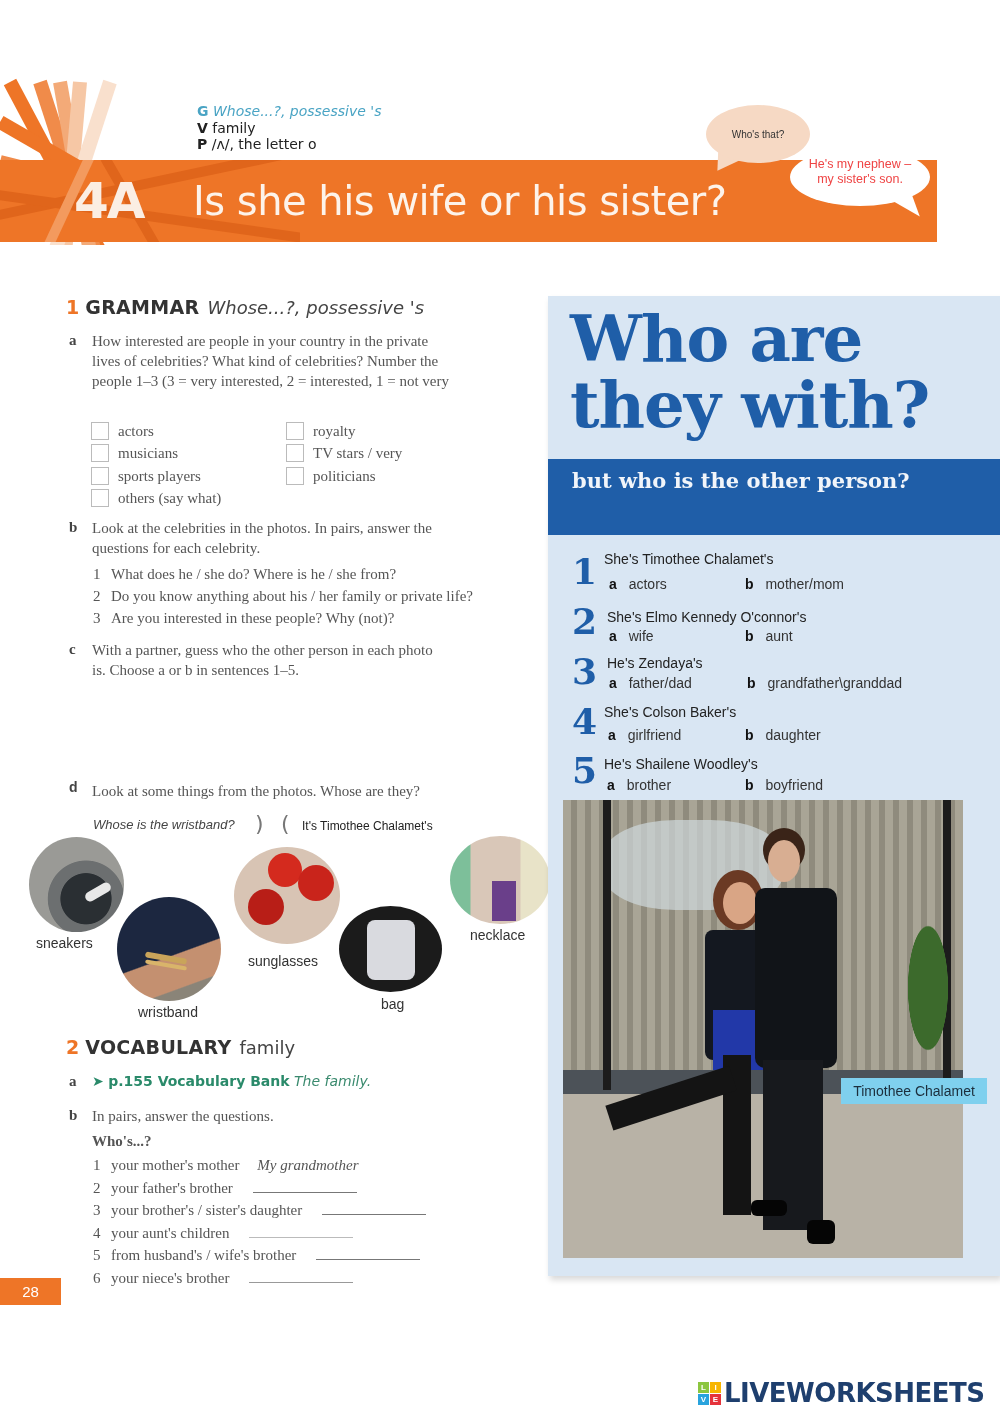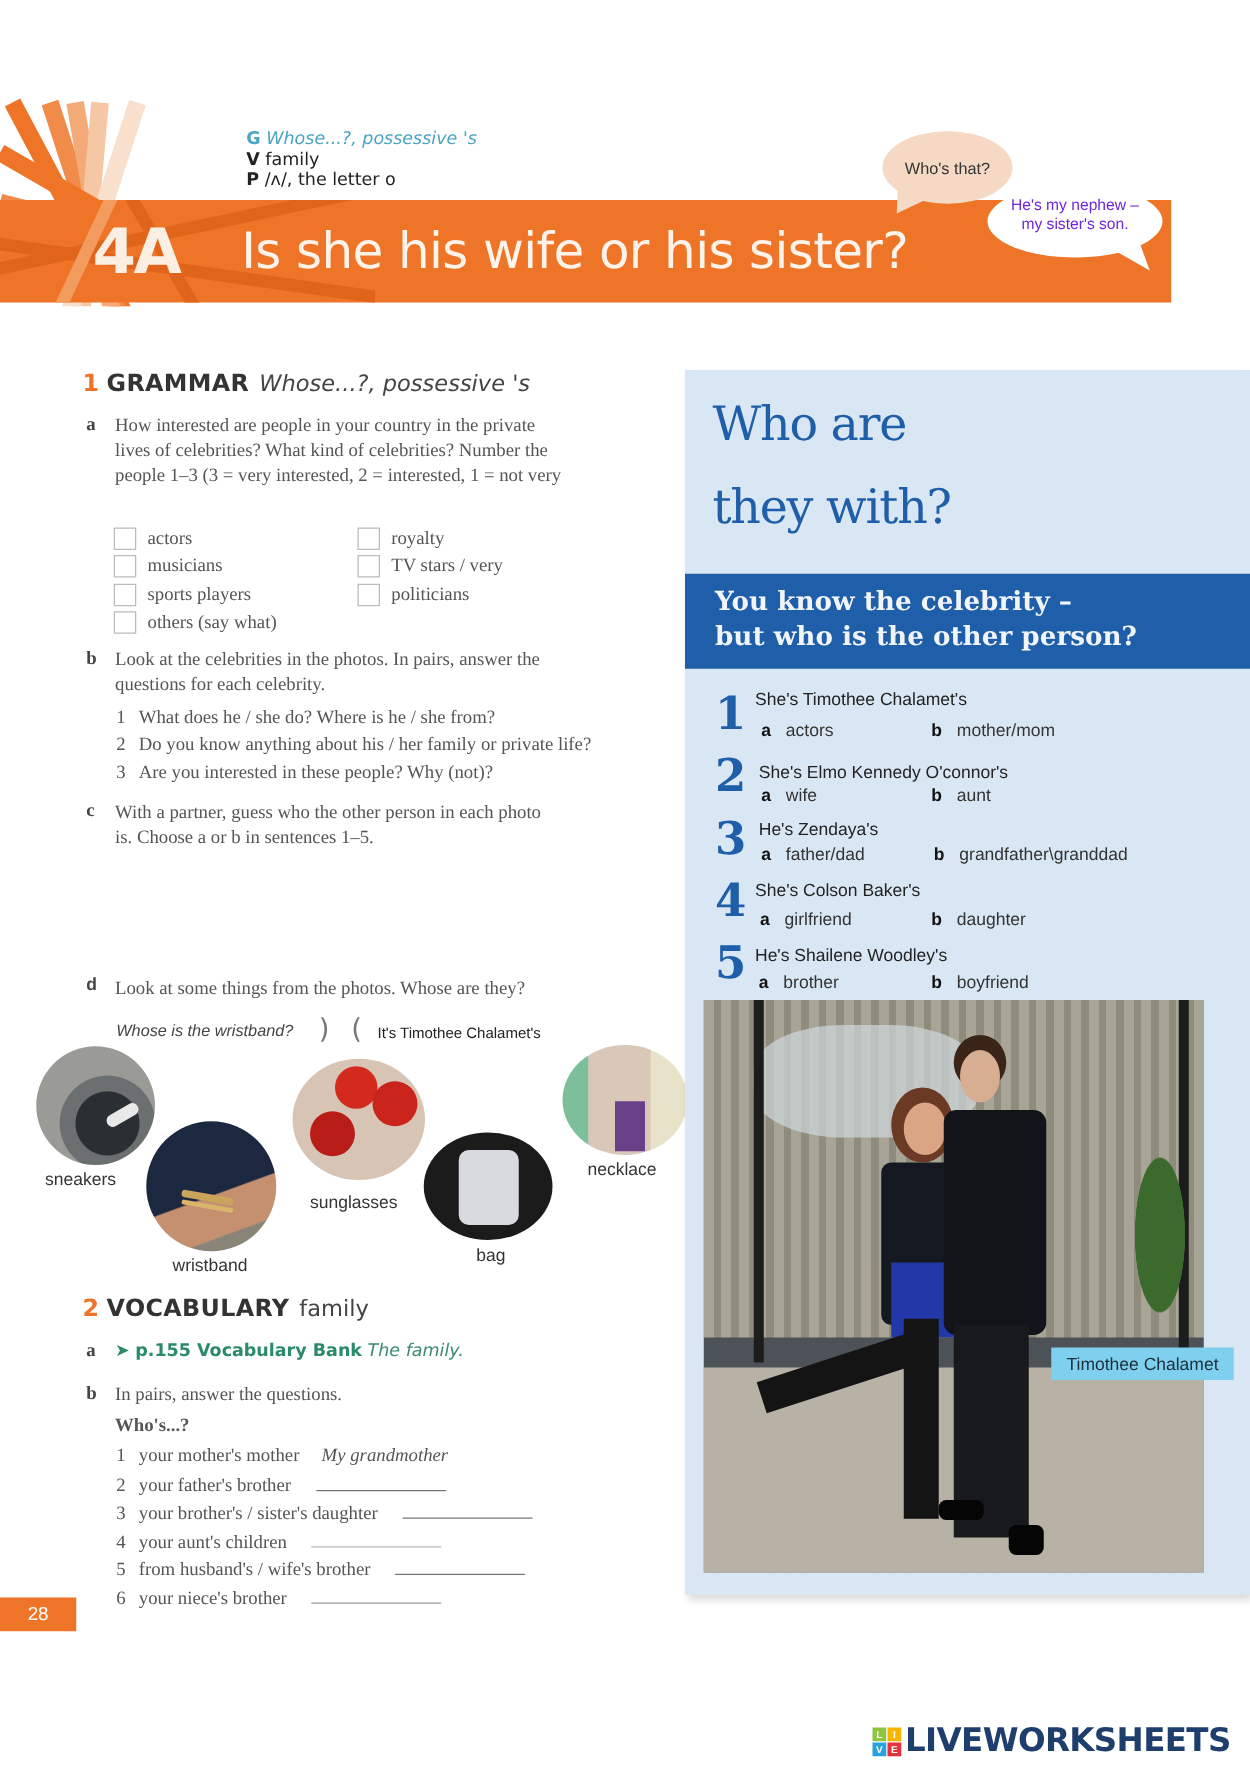--- a/index.html
+++ b/index.html
@@ -11,23 +11,23 @@
   .ray { position: absolute; height: 14px; transform-origin: 0 50%; }
   .banner { position: absolute; left: 0; top: 160px; width: 937px; height: 82px; background: #ee7527; }
   .banner-rays { position: absolute; left: 0; top: 160px; width: 300px; height: 82px; overflow: hidden; }
   .lesson-num { position: absolute; left: 74px; top: 172px; font-family: "DejaVu Sans", sans-serif; font-weight: bold; font-size: 50px; color: #fbeee3; letter-spacing: -2px; }
   .lesson-title { position: absolute; left: 193px; top: 178px; font-family: "DejaVu Sans", sans-serif; font-size: 40px; color: #fdf3ea; letter-spacing: -0.5px; }
   .gvp { position: absolute; left: 197px; top: 103px; font-size: 14px; line-height: 16.5px; font-family: "DejaVu Sans", sans-serif; }
   .gvp .g { color: #4aa4c4; }
   .gvp .g b { font-weight: bold; }
   .gvp .g i { font-style: italic; }
   .gvp .v, .gvp .p { color: #222; }
-  .bubble1 { position: absolute; left: 706px; top: 105px; width: 104px; height: 58px; border-radius: 50%; background: #f6d9c4; display:flex; align-items:center; justify-content:center; font-size: 13px; color:#333; }
+  .bubble1 { position: absolute; left: 706px; top: 105px; width: 104px; height: 58px; border-radius: 50%; background: #f6d9c4; display:flex; align-items:center; justify-content:center; font-size: 10px; color:#333; }
   .bubble1-tail { position:absolute; left: 712px; top: 150px; width: 0; height: 0; border-left: 10px solid transparent; border-right: 20px solid transparent; border-top: 24px solid #f6d9c4; transform: rotate(25deg); }
-  .bubble2 { position: absolute; left: 790px; top: 148px; width: 140px; height: 58px; border-radius: 50%; background: #ffffff; text-align:center; padding-top: 9px; font-size: 12.5px; line-height: 15px; color:#6d28d9; }
+  .bubble2 { position: absolute; left: 790px; top: 148px; width: 140px; height: 58px; border-radius: 50%; background: #ffffff; text-align:center; padding-top: 9px; font-size: 12.5px; line-height: 15px; color:#ef4444; }
   .bubble2-tail { position:absolute; left: 894px; top: 195px; width:0; height:0; border-left: 22px solid transparent; border-top: 26px solid #ffffff; transform: rotate(-20deg); }
 
   
   .sec-head { position: absolute; font-family: "DejaVu Sans", sans-serif; }
   .sec-head .num { color: #ee7527; font-weight: bold; font-size: 19px; }
   .sec-head .name { color: #333; font-weight: bold; font-size: 19px; margin-left: 6px; letter-spacing: 0.3px; }
   .sec-head .sub { color: #444; font-size: 18px; margin-left: 8px; }
   .sec-head .sub i { font-style: italic; }
   .item-letter { position: absolute; font-family: "Liberation Serif", serif; font-weight: bold; font-size: 15px; color: #444; }
   .para { position: absolute; font-family: "Liberation Serif", serif; font-size: 15px; line-height: 20px; color: #555; }
@@ -43,21 +43,21 @@
 
   .thing { position: absolute; border-radius: 50%; overflow: hidden; }
   .thing-label { position: absolute; font-size: 14px; color: #333; }
 
   .link-green { color: #2a8a6a; font-family: "DejaVu Sans", sans-serif; font-size: 14px; font-weight: bold; }
   .link-green i { font-weight: normal; font-style: italic; color:#3a8a6e; }
   .page-num { position: absolute; left: 0; top: 1278px; width: 61px; height: 27px; background: #ee7527; color: #fff; font-size: 15px; display:flex; align-items:center; justify-content:center; }
 
   
   .panel { position: absolute; left: 548px; top: 296px; width: 452px; height: 980px; background: #d9e6f3; box-shadow: 2px 4px 6px rgba(0,0,0,0.15); }
-  .panel-title { position: absolute; left: 570px; top: 306px; font-family: "DejaVu Serif", serif; font-weight: normal; font-size: 38px; line-height: 66px; color: #1f5ea8; letter-spacing: -1px; }
+  .panel-title { position: absolute; left: 570px; top: 306px; font-family: "DejaVu Serif", serif; font-weight: bold; font-size: 64px; line-height: 66px; color: #1f5ea8; letter-spacing: -1px; }
   .panel-sub { position: absolute; left: 548px; top: 459px; width: 452px; height: 76px; background: #1f5ea8; color: #f1f5fa; font-family: "DejaVu Serif", serif; font-weight: bold; font-size: 21px; line-height: 28px; padding: 8px 0 0 24px; }
   .quiz-num { position: absolute; font-family: "DejaVu Serif", serif; font-weight: bold; font-size: 36px; color: #1f5ea8; }
   .quiz-stem { position: absolute; font-size: 14px; color: #222; }
   .quiz-opt { position: absolute; font-size: 14px; color: #333; }
   .quiz-opt b { color: #111; margin-right: 8px; }
 
   .photo { position: absolute; left: 563px; top: 800px; width: 400px; height: 458px; overflow: hidden; background: #8f8a7e; }
   .photo-caption { position: absolute; left: 841px; top: 1078px; width: 146px; height: 26px; background: #7fd0ee; color: #1c2e3c; font-size: 14px; display:flex; align-items:center; justify-content:center; }
 
   .lw-logo { position: absolute; left: 698px; top: 1378px; display:flex; align-items:center; }
@@ -236,21 +236,20 @@
 </div>
 
 <div class="page-num">28</div>
 
 <div class="panel"></div>
 <div class="panel-title">
   <div>Who are</div>
   <div>they with?</div>
 </div>
 <div class="panel-sub">
-  <div>You know the celebrity –</div>
   <div>but who is the other person?</div>
 </div>
 
 <div class="quiz-num" style="left:572px;top:550px;">1</div>
 <div class="quiz-stem" style="left:604px;top:551px;">She's Timothee Chalamet's</div>
 <div class="quiz-opt" style="left:609px;top:576px;"><b>a</b> <span>actors</span></div>
 <div class="quiz-opt" style="left:745px;top:576px;"><b>b</b> <span>mother/mom</span></div>
 
 <div class="quiz-num" style="left:572px;top:600px;">2</div>
 <div class="quiz-stem" style="left:607px;top:609px;">She's Elmo Kennedy O'connor's</div>

